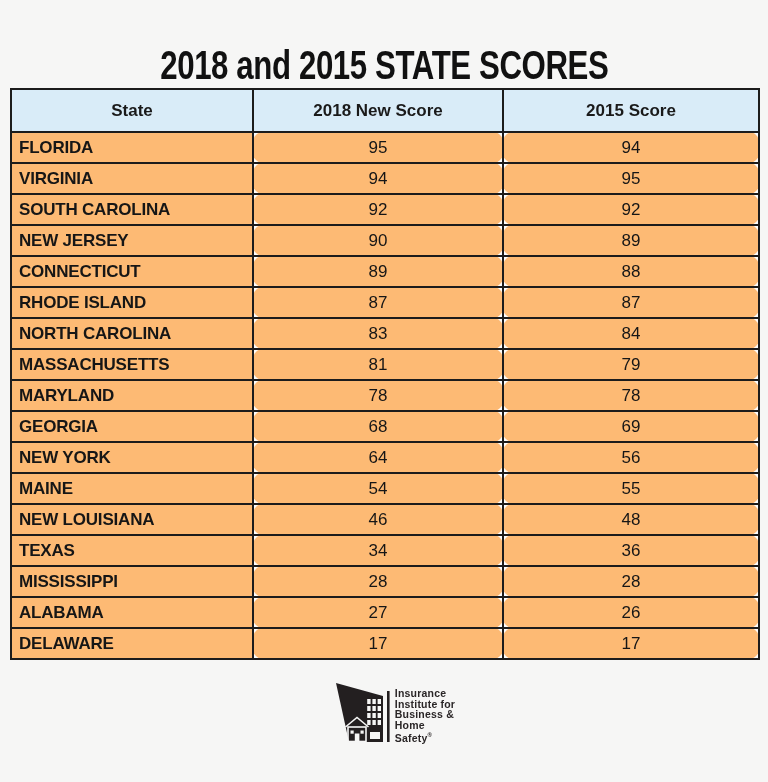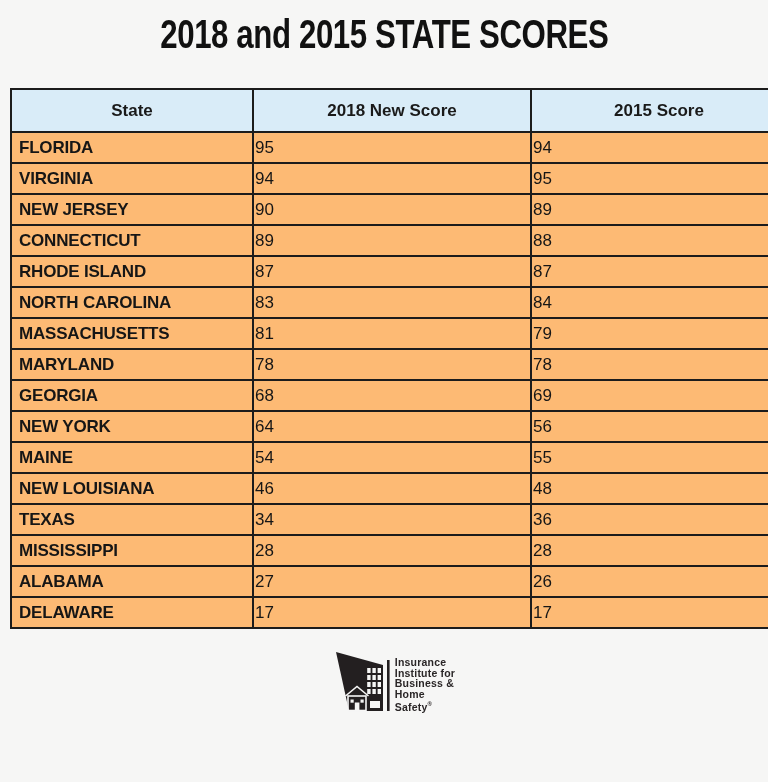--- a/index.html
+++ b/index.html
@@ -15,21 +15,21 @@
     overflow: hidden;
   }
   .page {
     width: 768px;
     height: 782px;
     position: relative;
   }
   .title-wrap {
     height: 88px;
     display: flex;
-    align-items: flex-start;
+    align-items: flex-end;
     justify-content: center;
     box-sizing: border-box;
     padding-top: 12px;
   }
   .title-inner {
     display: inline-block;
     font-size: 40px;
     font-weight: 700;
     color: #111111;
     letter-spacing: -0.5px;
@@ -53,36 +53,37 @@
   }
   table.scores th {
     background: #d9ecf8;
     height: 43px;
     font-size: 17px;
     font-weight: 700;
     text-align: center;
     color: #1a1a1a;
   }
   th.col-state  { width: 242px; }
-  th.col-2018   { width: 278px; }
+  th.col-2018   { width: 250px; }
   th.col-2015   { width: 256px; }
   table.scores td {
     height: 31px;
     font-size: 17px;
     background: #fdba74;
   }
   td.state-cell {
     font-weight: 700;
     text-align: left;
     padding-left: 7px;
     letter-spacing: -0.2px;
   }
   td.score-cell {
-    text-align: left;
+    text-align: center;
     font-weight: 400;
+    border-radius: 10px;
   }
   .logo {
     margin-top: 22px;
     display: flex;
     justify-content: center;
     align-items: flex-start;
     gap: 4px;
     padding-left: 20px;
   }
   .logo-mark-svg {
@@ -122,20 +123,25 @@
 
     <tr>
         <td class="state-cell">FLORIDA</td>
         <td class="score-cell">95</td>
         <td class="score-cell">94</td>
       </tr>
         <tr>
         <td class="state-cell">VIRGINIA</td>
         <td class="score-cell">94</td>
         <td class="score-cell">95</td>
+      </tr>
+        <tr>
+        <td class="state-cell">SOUTH CAROLINA</td>
+        <td class="score-cell">92</td>
+        <td class="score-cell">92</td>
       </tr>
         <tr>
         <td class="state-cell">NEW JERSEY</td>
         <td class="score-cell">90</td>
         <td class="score-cell">89</td>
       </tr>
         <tr>
         <td class="state-cell">CONNECTICUT</td>
         <td class="score-cell">89</td>
         <td class="score-cell">88</td>

